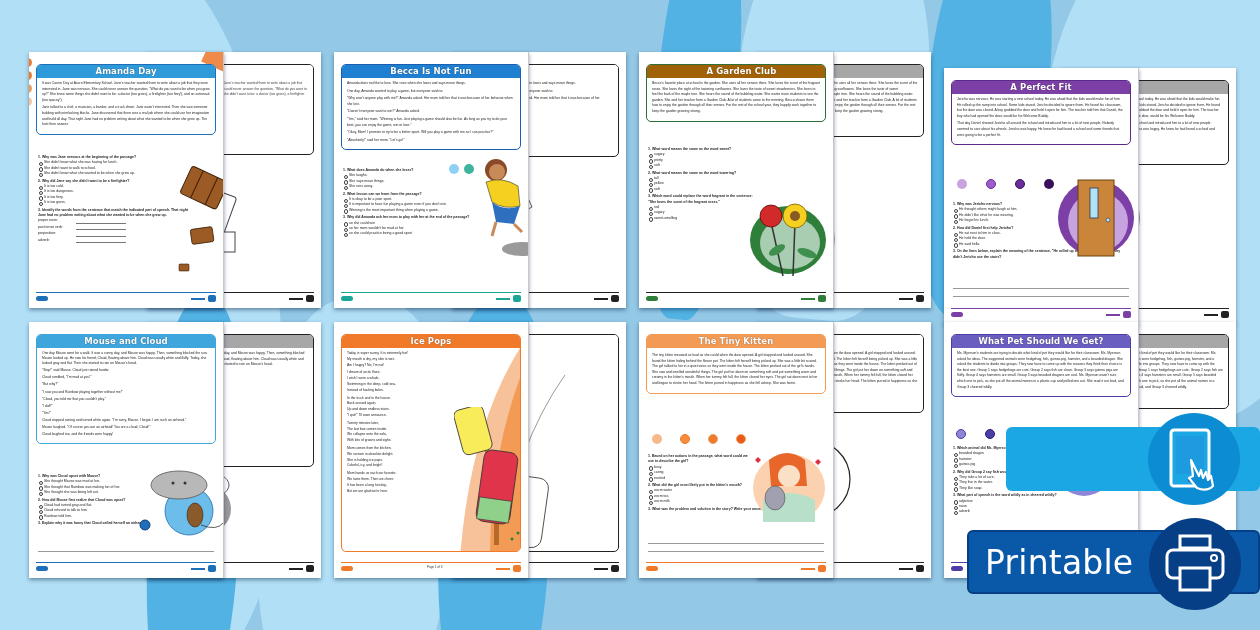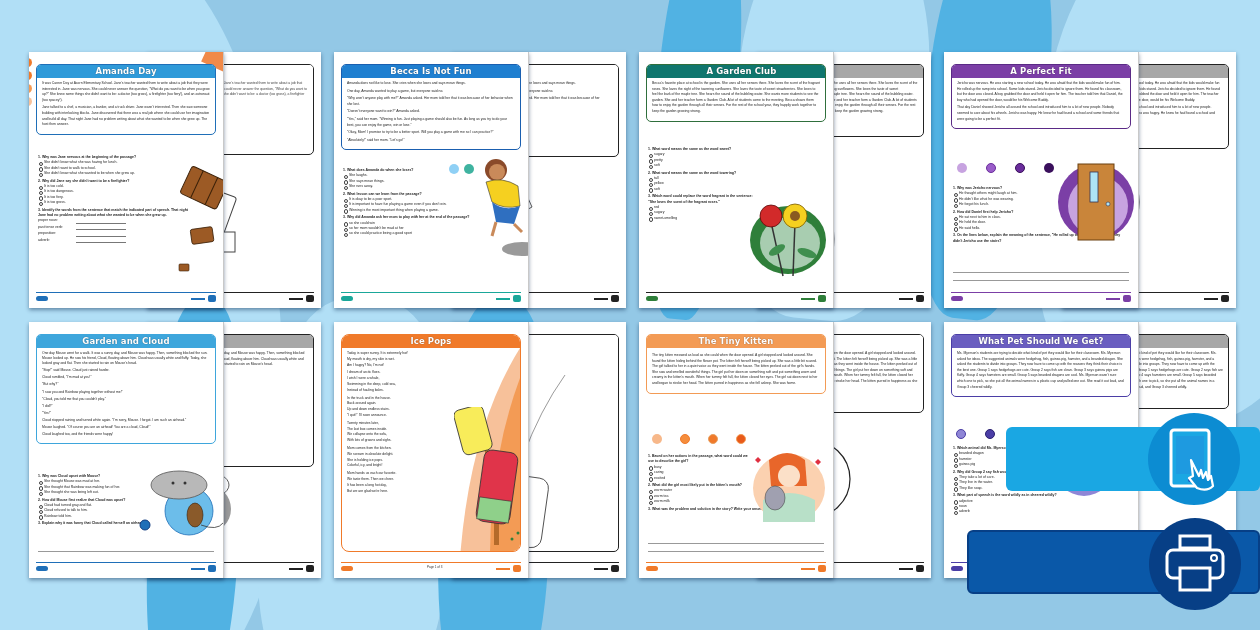--- a/index.html
+++ b/index.html
@@ -305,21 +305,21 @@
           <line x1="30" y1="34" x2="38" y2="76" stroke="#333" stroke-width="1"></line>
           <line x1="50" y1="32" x2="48" y2="76" stroke="#333" stroke-width="1"></line>
         </svg>
       <div class="footer" style="left:-18px;">
           <div class="mark" style="background:#222;"></div>
           <div class="url" style="background:#222;"></div>
         </div>
     </div>
     <div class="sheet front">
       <div class="title-box" style="border-color:#2f6f3c;">
-        <div class="title-bar" style="background:#0f766e;padding-left:11px;">A Garden Club</div>
+        <div class="title-bar" style="background:#a16207;padding-left:11px;">A Garden Club</div>
         <div class="passage">
             <p>Becca's favorite place at school is the garden. She uses all her senses there. She loves the scent of the fragrant roses. She loves the sight of the towering sunflowers. She loves the taste of sweet strawberries. She loves to feel the bark of the maple tree. She hears the sound of the bubbling water. She wants more students to see the garden. She and her teacher form a Garden Club. A lot of students come to the meeting. Becca shows them how to enjoy the garden through all their senses. For the rest of the school year, they happily work together to keep the garden growing strong.</p>
           </div>
       </div>
       <div class="questions" style="top:95px;width:105px;">
         <div class="q">
             <div class="qtext">1. What word means the same as the word sweet?</div>
           <div class="opt">sugary</div>
           <div class="opt">pretty</div>
           <div class="opt">soft</div>
@@ -349,21 +349,21 @@
           <circle cx="48" cy="18" r="5" fill="#8a5a20"></circle>
       </svg>
       <div class="footer" style="border-top-color:#222;">
           <div class="logo" style="background:#2f7f3a;"></div>
           <div class="url" style="background:#2f7f3a;"></div>
           <div class="mark" style="background:#2f7f3a;"></div>
         </div>
     </div>
   </div>
 
-  <div class="pair" style="left:944px;top:52px;">
+  <div class="pair" style="left:944px;top:68px;">
     <div class="sheet back">
       <div class="title-box" style="left:-18px;">
           <div class="title-bar" style="padding-left:22px;">ct Fit</div>
         <div class="passage" style="padding-left:22px;height:70px;overflow:hidden;">
             <p>Jericho was nervous. He was starting a new school today. He was afraid that the kids would make fun of him. He rolled up the ramp into school. Some kids stared. Jericho decided to ignore them. He found his classroom, but the door was closed. A boy grabbed the door and held it open for him. The teacher told him that Daniel, the boy who had opened the door, would be his Welcome Buddy.</p>
             <p>That day Daniel showed Jericho all around the school and introduced him to a lot of new people. Nobody seemed to care about his wheels. Jericho was happy. He knew he had found a school and some friends that were going to be a perfect fit.</p>
           </div>
         </div>
       <svg style="position:absolute;left:0;top:108px;" width="80" height="80">
           <ellipse cx="40" cy="42" rx="38" ry="36" fill="#9a9a9a"></ellipse>
@@ -439,21 +439,21 @@
           <ellipse cx="36" cy="18" rx="26" ry="14" fill="#fff" stroke="#333" stroke-width="0.8"></ellipse>
           <circle cx="-8" cy="48" r="5" fill="#555"></circle>
         </svg>
       <div class="footer" style="left:-18px;">
           <div class="mark" style="background:#222;"></div>
           <div class="url" style="background:#222;"></div>
         </div>
     </div>
     <div class="sheet front">
       <div class="title-box" style="border-color:#3ea6dc;">
-        <div class="title-bar" style="background:#3ea6dc;">Garden and Cloud</div>
+        <div class="title-bar" style="background:#3ea6dc;">Mouse and Cloud</div>
         <div class="passage" style="line-height:5.1px;">
           <p>One day Mouse went for a walk. It was a sunny day, and Mouse was happy. Then, something blocked the sun. Mouse looked up. He saw his friend, Cloud, floating above him. Cloud was usually white and fluffy. Today, she looked gray and flat. Then she started to rain on Mouse's head.</p>
           <p>"Stop!" said Mouse. Cloud just rained harder.</p>
           <p>Cloud rumbled, "I'm mad at you!"</p>
           <p>"But why?"</p>
           <p>"I saw you and Rainbow playing together without me!"</p>
           <p>"Cloud, you told me that you couldn't play."</p>
           <p>"I did?"</p>
           <p>"Yes!"</p>
           <p>Cloud stopped raining and turned white again. "I'm sorry, Mouse. I forgot. I am such an airhead."</p>
@@ -507,21 +507,21 @@
           <rect x="18" y="65" width="30" height="46" rx="8" fill="#fff" stroke="#333" stroke-width="0.8" transform="rotate(-15 33 88)"></rect>
           <rect x="58" y="112" width="32" height="70" rx="10" fill="#fff" stroke="#333" stroke-width="0.8" transform="rotate(8 74 147)"></rect>
         </svg>
         </div>
       <div class="footer" style="left:-18px;">
           <div class="mark" style="background:#222;"></div>
           <div class="url" style="background:#222;"></div>
         </div>
     </div>
     <div class="sheet front">
-      <div class="title-box" style="border-color:#f07a2a;bottom:26px;border-radius:8px;">
+      <div class="title-box" style="border-color:#f07a2a;bottom:26px;">
         <div class="title-bar" style="background:#f07a2a;">Ice Pops</div>
         <svg style="position:absolute;right:0;top:13px;" width="90" height="210">
           <path d="M90 0 Q40 80 30 210 L90 210 Z" fill="#f7c19a"></path>
             <path d="M90 30 Q60 110 60 210 L90 210 Z" fill="#f39b55"></path>
         </svg>
         <div class="passage" style="line-height:5.8px;position:relative;">
           <p><span>Today is super sunny. It is extremely hot!</span><br><span>My mouth is dry, my skin is wet.</span><br><span>Am I happy? No, I'm not!</span></p>
           <p><span>I dream of arctic floes.</span><br><span>I wish I were a whale,</span><br><span>Swimming in the deep, cold sea,</span><br><span>Instead of hauling bales.</span></p>
           <p><span>In the truck and in the house.</span><br><span>Back around again.</span><br><span>Up and down endless stairs.</span><br><span>"I quit!" I'll soon announce.</span></p>
           <p><span>Twenty minutes later,</span><br><span>The last box comes inside.</span><br><span>We collapse onto the sofa,</span><br><span>With lots of groans and sighs.</span></p>
@@ -675,20 +675,21 @@
     <svg width="58" height="66" viewBox="0 0 58 66">
       <rect x="6" y="4" width="38" height="56" rx="3" fill="#1aa7e3" stroke="#fff" stroke-width="3"></rect>
       <rect x="11" y="10" width="28" height="38" fill="#1e9ae0"></rect>
       <circle cx="25" cy="54" r="2" fill="#1a4fc0"></circle>
       <path d="M26 34 L34 50 L36 44 L38 52 L41 46 L43 54 L46 50 L48 60 Q42 66 32 62 L24 52 L28 50 Z" fill="#0c8cd2" stroke="#fff" stroke-width="2.2" stroke-linejoin="round"></path>
     </svg>
   </div>
 </div>
 
 <div class="badge" style="left:967px;top:530px;width:293px;height:64px;background:#0a58a8;border:2px solid #073f86;">
+  <span class="label" style="padding-left:16px;">Printable</span>
   <div class="icon-circle" style="left:180px;top:-14px;background:#073f86;">
     <svg width="66" height="64" viewBox="0 0 66 64">
       <rect x="18" y="4" width="30" height="12" fill="none" stroke="#fff" stroke-width="3"></rect>
       <rect x="5" y="18" width="56" height="28" rx="6" fill="none" stroke="#fff" stroke-width="3"></rect>
       <circle cx="52" cy="26" r="3" fill="none" stroke="#fff" stroke-width="2"></circle>
       <rect x="18" y="36" width="30" height="22" fill="#073f86" stroke="#fff" stroke-width="3"></rect>
     </svg>
   </div>
 </div>
 

